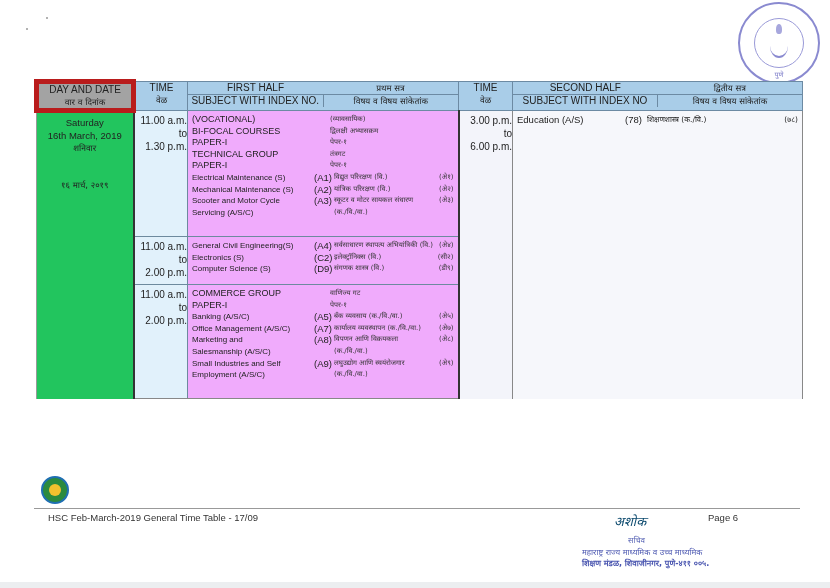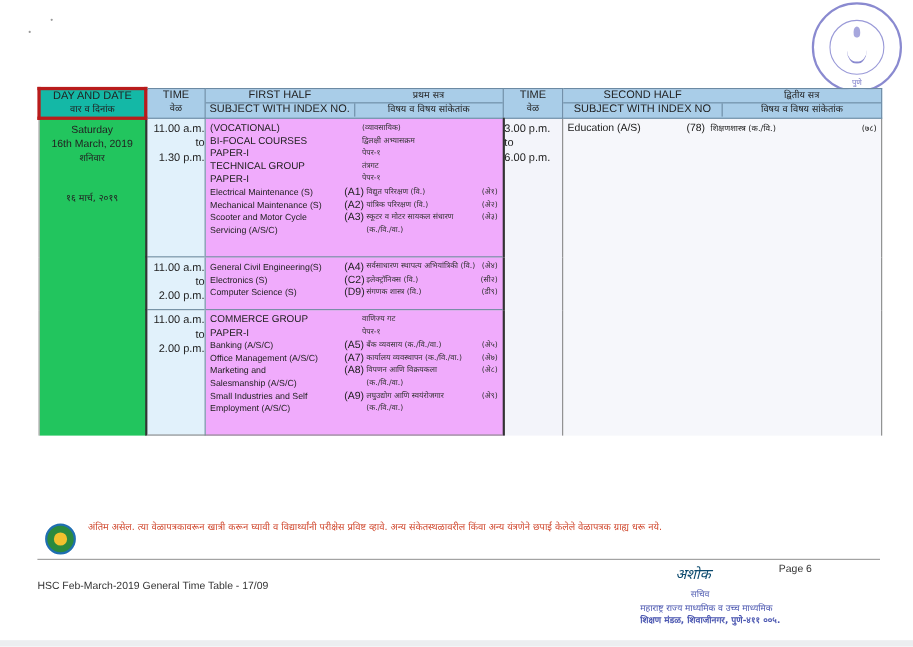--- a/index.html
+++ b/index.html
@@ -28,31 +28,31 @@
     }
     .seal-text {
       position: absolute; left: 0; width: 100%; bottom: 3px; font-size: 7px; text-align: center; color: #7a7ac8;
       font-family: "DejaVu Sans", sans-serif;
     }
 
     
     .tt { position: absolute; left: 34px; top: 79px; width: 766px; border-collapse: collapse; table-layout: fixed; font-size: 9px; }
     .tt td { padding: 0; vertical-align: top; }
     .hdr td { text-align: center; font-size: 10px; line-height: 12px; }
-    .h-day { background: #14b8a6; border: 3px solid #b91c1c; }
+    .h-day { background: #a3a3a3; border: 5px solid #b91c1c; }
     .h-time { background: #a9cde8; border: 1px solid #6c8aa3; }
     .h-first { background: #a9cde8; border: 1px solid #6c8aa3; }
     .h-mr { font-family: "DejaVu Sans", sans-serif; font-size: 8.5px; }
     .h-split { display: flex; }
     .h-split > div { flex: 1; }
 
     .c-day { background: #22c55e; border-left: 1px solid #999; border-right: 2px solid #333; text-align: center; font-size: 9.5px; line-height: 12.5px; padding-top: 4px !important; }
     .c-time { background: #e1f1fb; border-right: 1px solid #6d8a9e; text-align: right; font-size: 10px; line-height: 13px; padding-top: 3px !important; }
     .c-subj { background: #f0abfc; border-right: 2px solid #333; padding: 3px 4px 0 4px !important; }
-    .c-time2 { background: #f3f4fa; border-right: 1px solid #888; text-align: left; font-size: 10px; line-height: 13px; padding-top: 3px !important; }
+    .c-time2 { background: #f3f4fa; border-right: 1px solid #888; text-align: right; font-size: 10px; line-height: 13px; padding-top: 3px !important; }
     .c-subj2 { background: #f6f7fb; border-right: 1px solid #888; padding: 3px 4px 0 4px !important; }
     .row-sep td.c-time, .row-sep td.c-subj { border-top: 1px solid #6d8a9e; }
     .last td { border-bottom: 1px solid #888; }
 
     .line { display: flex; height: 11.6px; line-height: 11.6px; white-space: nowrap; }
     .line .en { width: 122px; overflow: hidden; }
     .line .code { width: 20px; text-align: left; font-size: 9.5px; }
     .line .mr { flex: 1; font-family: "DejaVu Sans", sans-serif; font-size: 7px; color: #333; overflow: hidden; }
     .line .mrc { width: 16px; text-align: right; font-family: "DejaVu Sans", sans-serif; font-size: 7px; color: #333; }
     .line .en.small { font-size: 8px; }
@@ -67,21 +67,21 @@
     .tip {
       position: absolute; left: 80px; top: 472px; width: 720px; color: #d0482e; font-family: "DejaVu Sans", sans-serif;
       font-size: 8.6px; line-height: 17px; white-space: nowrap; overflow: hidden;
     }
     .logo {
       position: absolute; left: 41px; top: 476px; width: 28px; height: 28px; border-radius: 50%;
       background: #2b8a3e; border: 2px solid #1f6fb2; box-sizing: border-box;
     }
     .logo .core { position: absolute; left: 6px; top: 6px; width: 12px; height: 12px; border-radius: 50%; background: #f2c12e; }
     .rule { position: absolute; left: 34px; top: 508px; width: 766px; height: 1px; background: #999; }
-    .foot-left { position: absolute; left: 34px; top: 512px; font-size: 9.5px; color: #333; margin-top: 15px; }
+    .foot-left { position: absolute; left: 48px; top: 512px; font-size: 9.5px; color: #333; }
     .foot-page { position: absolute; left: 708px; top: 512px; font-size: 9.5px; color: #333; }
     .sign { position: absolute; left: 614px; top: 512px; width: 60px; height: 24px; font-family: "DejaVu Serif", serif; font-style: italic; color: #0c4a6e; font-size: 13px; }
     .sign-title { position: absolute; left: 628px; top: 534px; font-family: "DejaVu Sans", sans-serif; color: #5864b5; font-size: 8px; }
     .board { position: absolute; left: 582px; top: 547px; font-family: "DejaVu Sans", sans-serif; color: #4a56b0; font-size: 8px; line-height: 11px; text-align: left; }
     .bottom-bar { position: absolute; left: 0; top: 582px; width: 830px; height: 6px; background: #eceef0; }
   </style>
 </head>
 <body>
 
 <div class="speck" style="left:46px;top:17px;"></div>
@@ -306,21 +306,20 @@
           </div>
     </td>
   </tr>
 </tbody>
   </table>
 
 <div class="logo">
     <div class="core"></div>
   </div>
 <div class="tip">
-  <div>अंतिम असेल. त्या वेळापत्रकावरून खात्री करून घ्यावी व विद्यार्थ्यांनी परीक्षेस प्रविष्ट व्हावे. अन्य संकेतस्थळावरील किंवा अन्य यंत्रणेने छपाई केलेले वेळापत्रक ग्राह्य धरू नये.</div>
 </div>
 <div class="rule"></div>
 <div class="foot-left">HSC Feb-March-2019 General Time Table - 17/09</div>
 <div class="foot-page">Page 6</div>
 <div class="sign">अशोक</div>
 <div class="sign-title">सचिव</div>
 <div class="board">
   <div>महाराष्ट्र राज्य माध्यमिक व उच्च माध्यमिक</div>
   <div style="font-weight:bold;">शिक्षण मंडळ, शिवाजीनगर, पुणे-४११ ००५.</div>
 </div>

